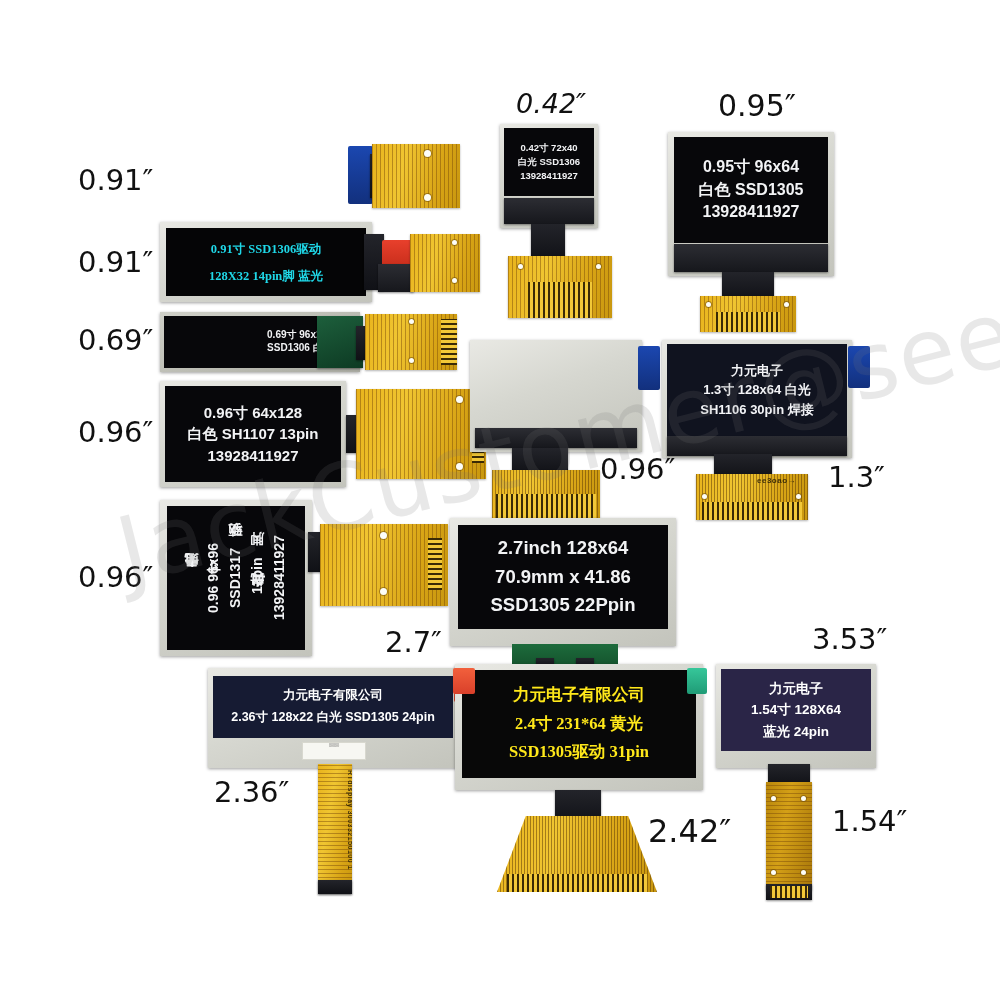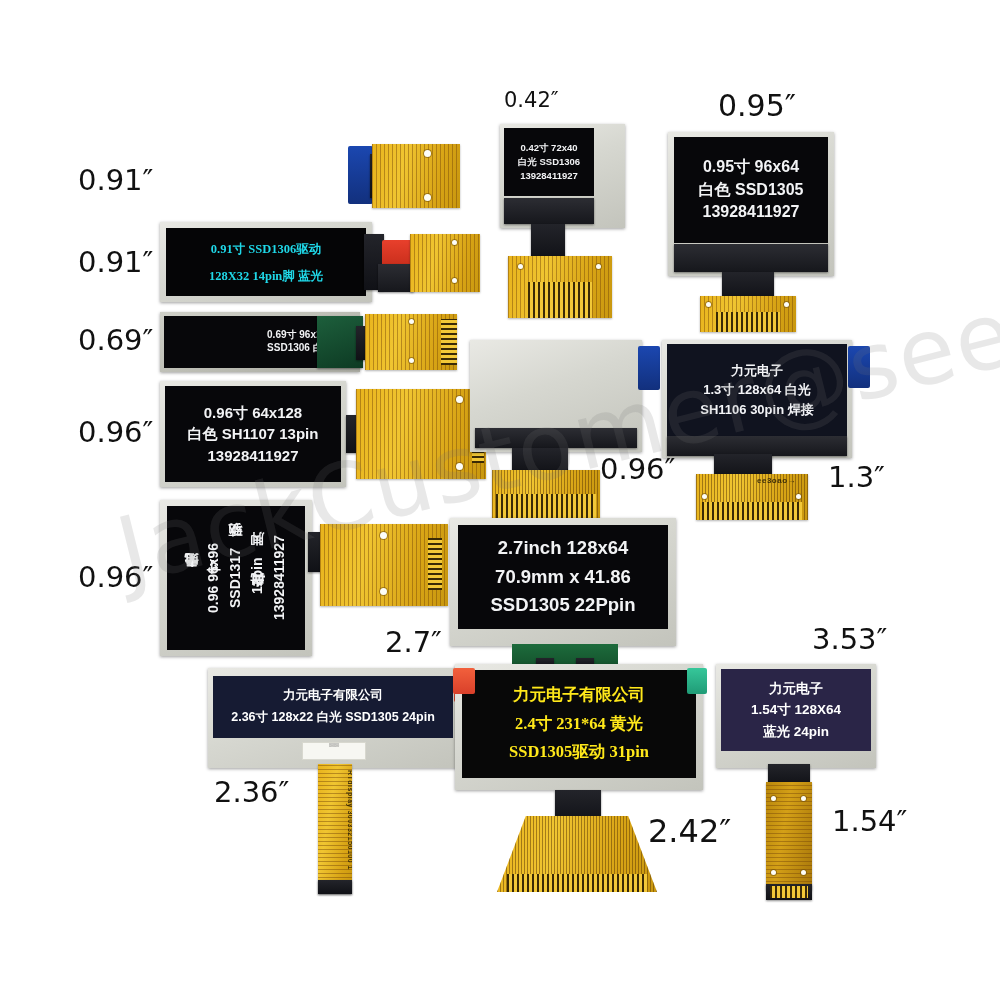--- a/index.html
+++ b/index.html
@@ -250,23 +250,23 @@
      </div>
      <div class="chip" style="left:148px;top:32px;width:36px;height:40px;"></div>
      <div class="fpc" style="left:160px;top:24px;width:128px;height:82px;">
         <div class="traces"></div>
         <div class="hole" style="left:60px;top:8px;"></div>
         <div class="hole" style="left:60px;top:64px;"></div>
         <div class="goldpad" style="left:108px;top:14px;width:14px;height:52px;background-image:repeating-linear-gradient(0deg,#3a2a05 0px,#3a2a05 2px,#f2c838 2px,#f2c838 5px);"></div>
      </div>
   </div>
 
-  <div class="sizelbl" style="left:504px;top:88px;font-size:21px;">0.42″</div>
+  <div class="sizelbl" style="left:516px;top:88px;font-size:27px;font-style:italic;">0.42″</div>
   <div class="mod" style="left:500px;top:124px;width:130px;height:190px;">
-     <div class="bezel" style="left:0;top:0;width:98px;height:104px;padding-left:27px;">
+     <div class="bezel" style="left:0;top:0;width:98px;height:104px;">
         <div class="screen black" style="left:4px;top:4px;width:90px;height:68px;font-size:9.5px;line-height:1.45;">
            <span class="ln">0.42寸  72x40</span>
            <span class="ln">白光 SSD1306</span>
            <span class="ln">13928411927</span>
         </div>
         <div class="chip flat" style="left:4px;top:74px;width:90px;height:26px;"></div>
      </div>
      <div class="chip" style="left:31px;top:100px;width:34px;height:36px;"></div>
      <div class="fpc" style="left:8px;top:132px;width:104px;height:62px;">
         <div class="traces"></div>

